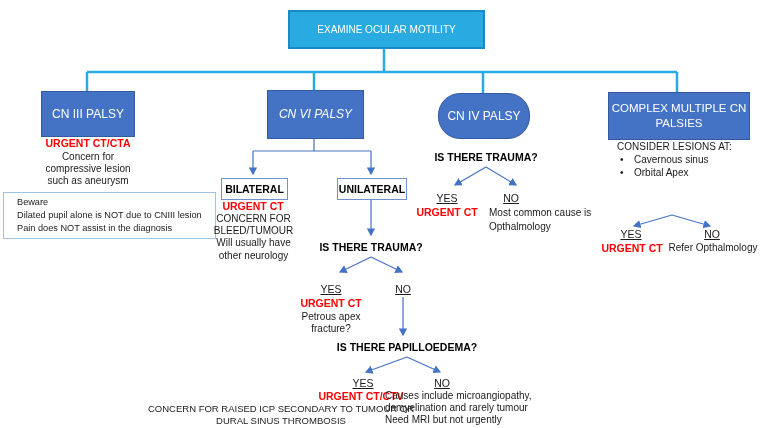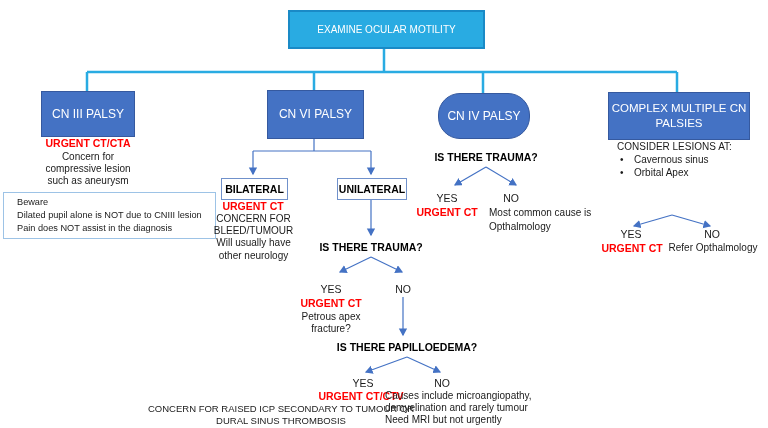--- a/index.html
+++ b/index.html
@@ -13,21 +13,21 @@
               display:flex; align-items:center; justify-content:center; text-align:center;
               font-size:12px; line-height:15px; }
   .box-blue.sm { font-size:11.5px; }
   .box-white { position:absolute; background:#fff; border:1px solid #7091cb; color:#000;
                display:flex; align-items:center; justify-content:center; font-weight:700;
                font-size:10.5px; }
   .lbl { position:absolute; font-size:10px; line-height:12.2px; color:#1a1a1a; }
   .ctr { text-align:center; }
   .q { font-weight:700; font-size:10.5px; line-height:13.8px; color:#000; }
   .red { color:#ff0000; font-weight:700; font-size:10.5px; }
-  .yn { font-size:10.5px; color:#1a1a1a; }
+  .yn { font-size:10.5px; color:#1a1a1a;text-decoration:underline; }
   .caps-sm { font-size:9.5px; line-height:12px; }
   .lh14 { line-height:14px; }
   .beware { position:absolute; border:1px solid #9dc3e6; background:#fff; padding:3px 13px;
             font-size:9.2px; line-height:13px; white-space:nowrap; color:#1a1a1a; }
   .line { display:block; }
   .bullet-row { display:flex; }
   .bullet-glyph { width:14px; }
 </style>
 </head>
 <body>
@@ -68,21 +68,21 @@
     <span class="line">Concern for</span>
     <span class="line">compressive lesion</span>
     <span class="line">such as aneurysm</span>
   </div>
   <div class="beware" style="left:3px; top:192px;">
     <span class="line">Beware</span>
     <span class="line">Dilated pupil alone is NOT due to CNIII lesion</span>
     <span class="line">Pain does NOT assist in the diagnosis</span>
   </div>
 
-  <div class="box-blue" style="left:267px; top:90px; width:95px; height:47px;">CN VI PALSY</div>
+  <div class="box-blue" style="left:267px; top:90px; width:95px; height:47px;font-style:italic;">CN VI PALSY</div>
 
   <div class="box-white" style="left:221px; top:178px; width:65px; height:20px;">BILATERAL</div>
   <div class="lbl ctr red" style="left:213px; top:200px; width:80px;">URGENT CT</div>
   <div class="lbl ctr" style="left:208px; top:213px; width:91px;">
     <span class="line">CONCERN FOR</span>
     <span class="line">BLEED/TUMOUR</span>
     <span class="line">Will usually have</span>
     <span class="line">other neurology</span>
   </div>
 

